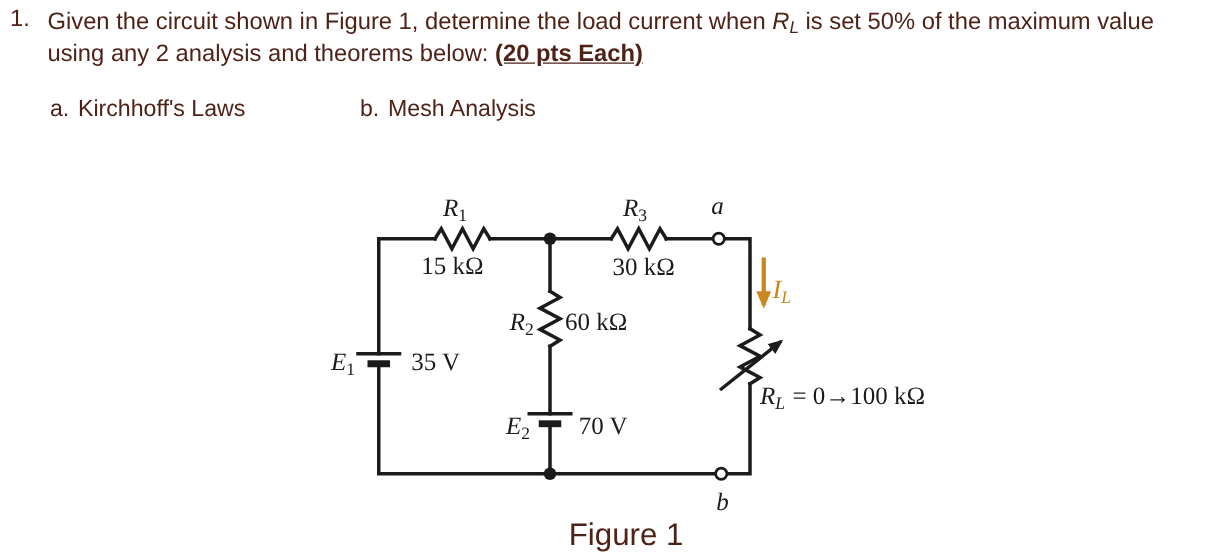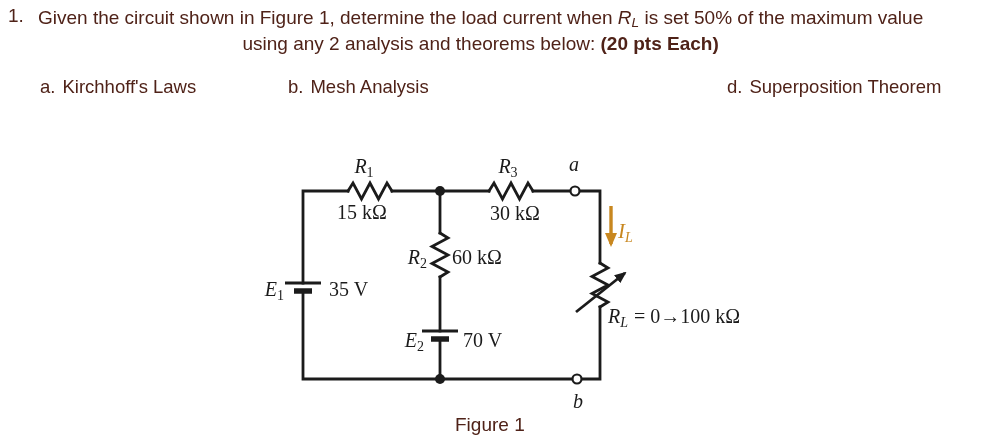--- a/index.html
+++ b/index.html
@@ -7,24 +7,24 @@
     --circuit-color:#1b1b1b;
     --arrow-color:#c8871f;
     --bg-color:#ffffff;
   }
   *{margin:0;padding:0;box-sizing:border-box;}
   html,body{width:982px;height:445px;background:var(--bg-color);overflow:hidden;}
   body{font-family:"Liberation Sans",sans-serif;color:var(--text-color);position:relative;}
 
   .q-number{position:absolute;left:8px;top:5px;font-size:19px;white-space:nowrap;}
   .q-text{position:absolute;left:38px;top:5px;font-size:19px;line-height:26px;}
-  .q-line{white-space:nowrap;text-align:center;}
+  .q-line{white-space:nowrap;}
   .q-text .sym{font-style:italic;}
   .q-text sub{font-size:0.72em;font-style:italic;vertical-align:-0.25em;line-height:0;}
-  .q-text b{font-weight:bold;}
+  .q-text b{font-weight:bold;text-decoration:underline;}
 
   .options{position:absolute;top:76px;left:0;width:982px;height:24px;font-size:18.5px;}
   .opt{position:absolute;top:0;white-space:nowrap;}
   .opt .letter{margin-right:7px;}
 
   .circuit-svg{position:absolute;left:250px;top:140px;width:560px;height:300px;}
 
   .wire{stroke:var(--circuit-color);stroke-width:2.8;fill:none;stroke-linecap:square;}
   .plate-long{stroke:var(--circuit-color);stroke-width:2.8;fill:none;}
   .plate-short{stroke:var(--circuit-color);stroke-width:5.5;fill:none;}
@@ -33,36 +33,35 @@
   .varrow{stroke:var(--circuit-color);stroke-width:2.8;fill:none;}
   .current{stroke:var(--arrow-color);stroke-width:3.4;fill:none;}
   .ah-black{fill:var(--circuit-color);}
   .ah-orange{fill:var(--arrow-color);}
 
   .lbl{font-family:"Liberation Serif",serif;font-size:20px;fill:var(--circuit-color);}
   .it{font-style:italic;}
   .sub{font-size:14px;}
   .lbl-current{font-family:"Liberation Serif",serif;font-size:21px;fill:var(--arrow-color);}
 
-  .caption{position:absolute;left:455px;top:414px;font-size:19px;white-space:nowrap;}
+  .caption{position:absolute;left:455px;top:414px;font-size:25px;white-space:nowrap;}
 </style>
 </head>
 <body>
 
 <div class="q-number">1.</div>
 
 <div class="q-text">
   <div class="q-line"><span>Given the circuit shown in Figure 1, determine the load current when </span><span class="sym"><span>R</span><sub>L</sub></span><span> is set 50% of the maximum value</span></div>
   <div class="q-line"><span>using any 2 analysis and theorems below: </span><b>(20 pts Each)</b></div>
 </div>
 
 <div class="options">
   <span class="opt" style="left:288px"><span class="letter">b.</span><span>Mesh Analysis</span></span>
   <span class="opt" style="left:40px"><span class="letter">a.</span><span>Kirchhoff's Laws</span></span>
-  <span class="opt" style="left:727px"><span class="letter">d.</span><span>Superposition Theorem</span></span>
 </div>
 
 <svg class="circuit-svg" viewBox="250 140 560 300" xmlns="http://www.w3.org/2000/svg">
   <defs>
     <marker id="arrow-black" viewBox="0 0 12 10" markerWidth="12" markerHeight="10" refX="10" refY="5" orient="auto" markerUnits="userSpaceOnUse">
       <path d="M0,0 L12,5 L0,10 Z" class="ah-black"></path>
     </marker>
     <marker id="arrow-orange" viewBox="0 0 14 12" markerWidth="14" markerHeight="12" refX="11" refY="6" orient="auto" markerUnits="userSpaceOnUse">
       <path d="M0,0 L14,6 L0,12 Z" class="ah-orange"></path>
     </marker>

